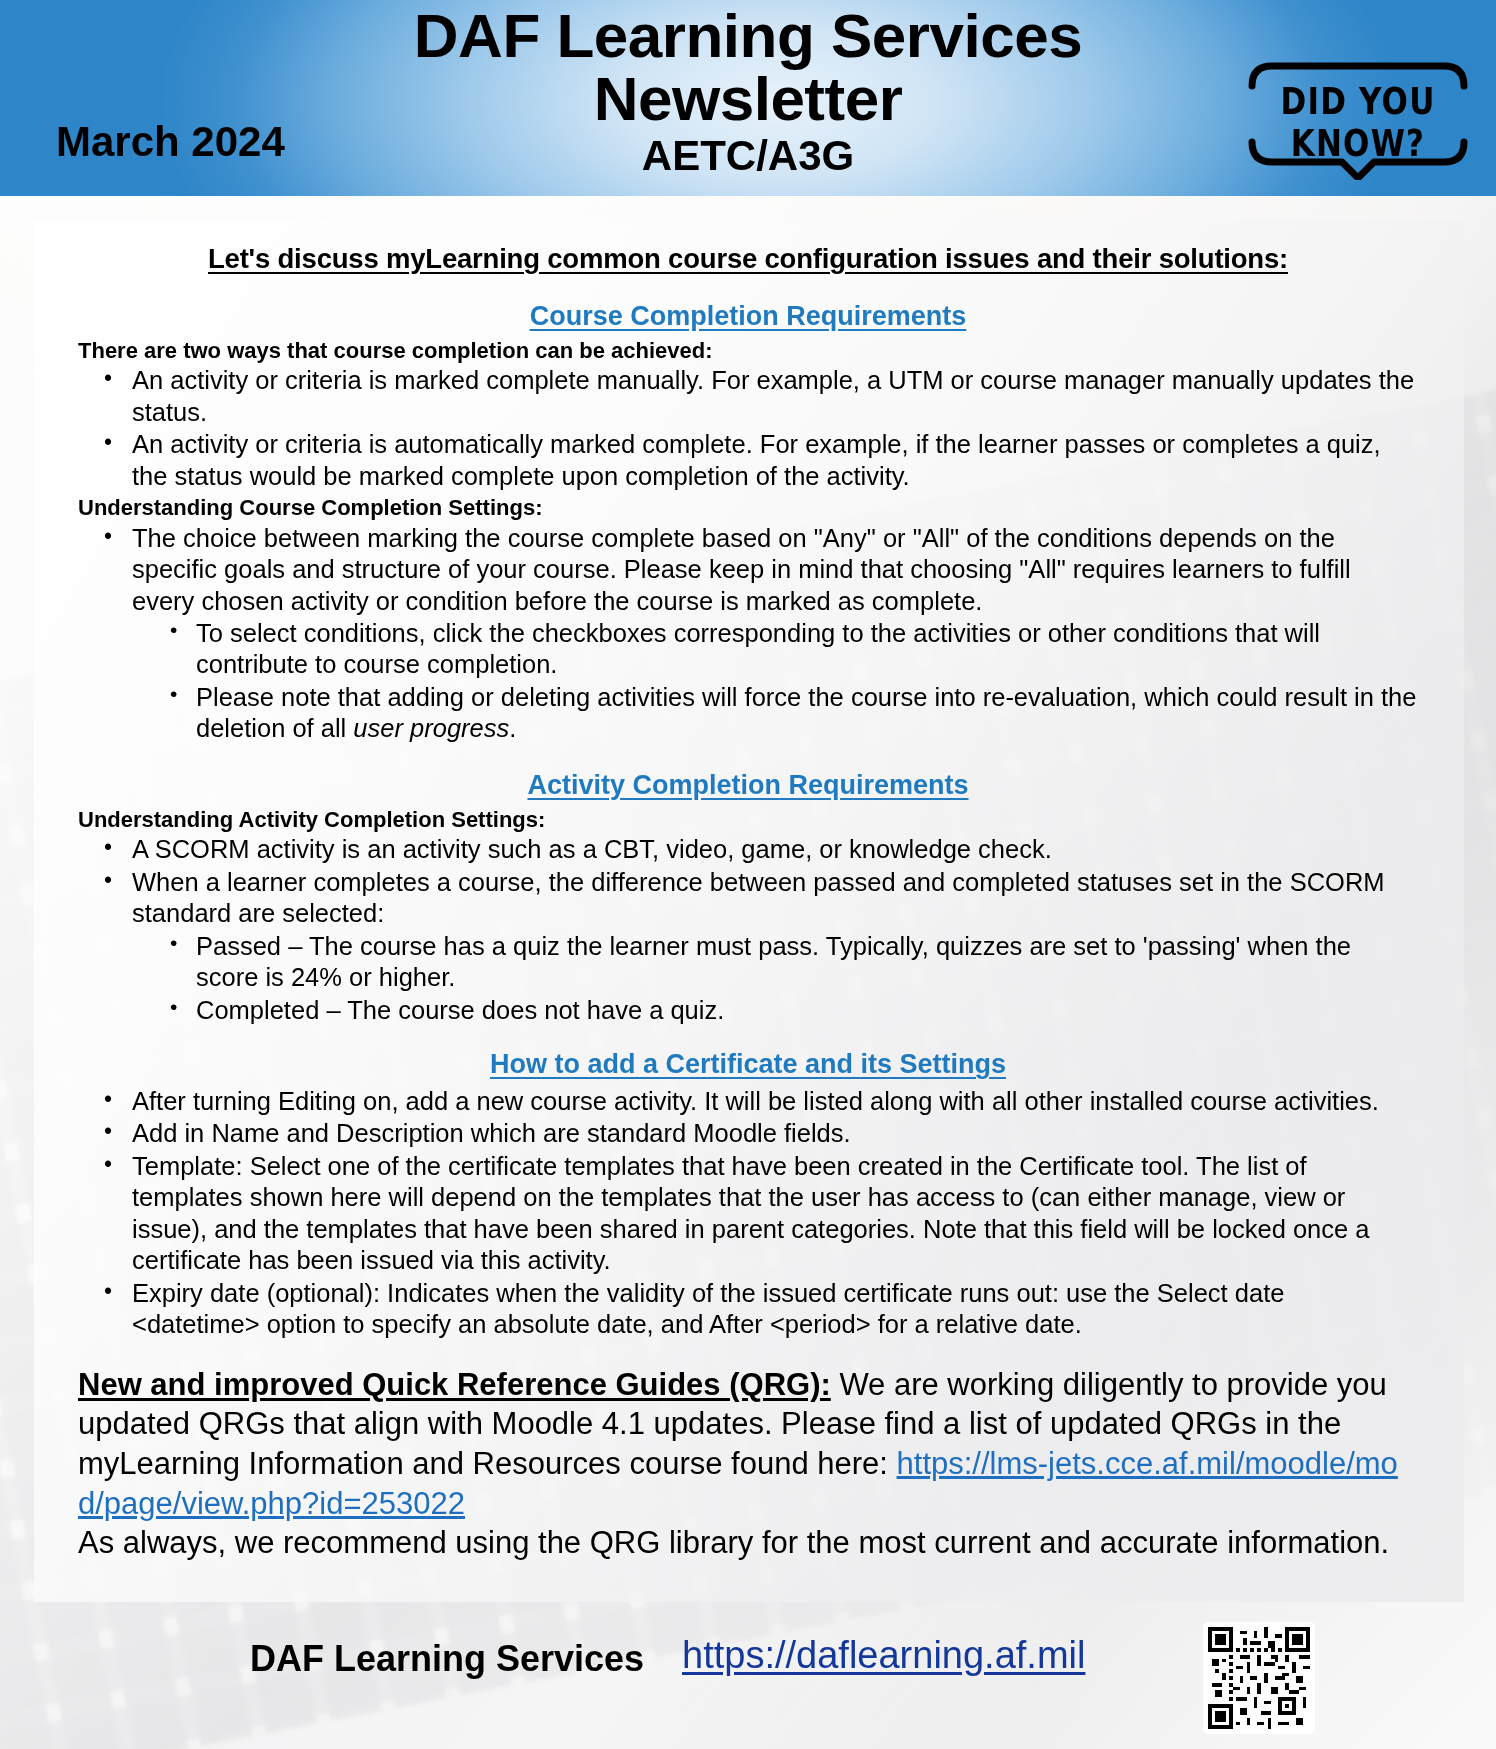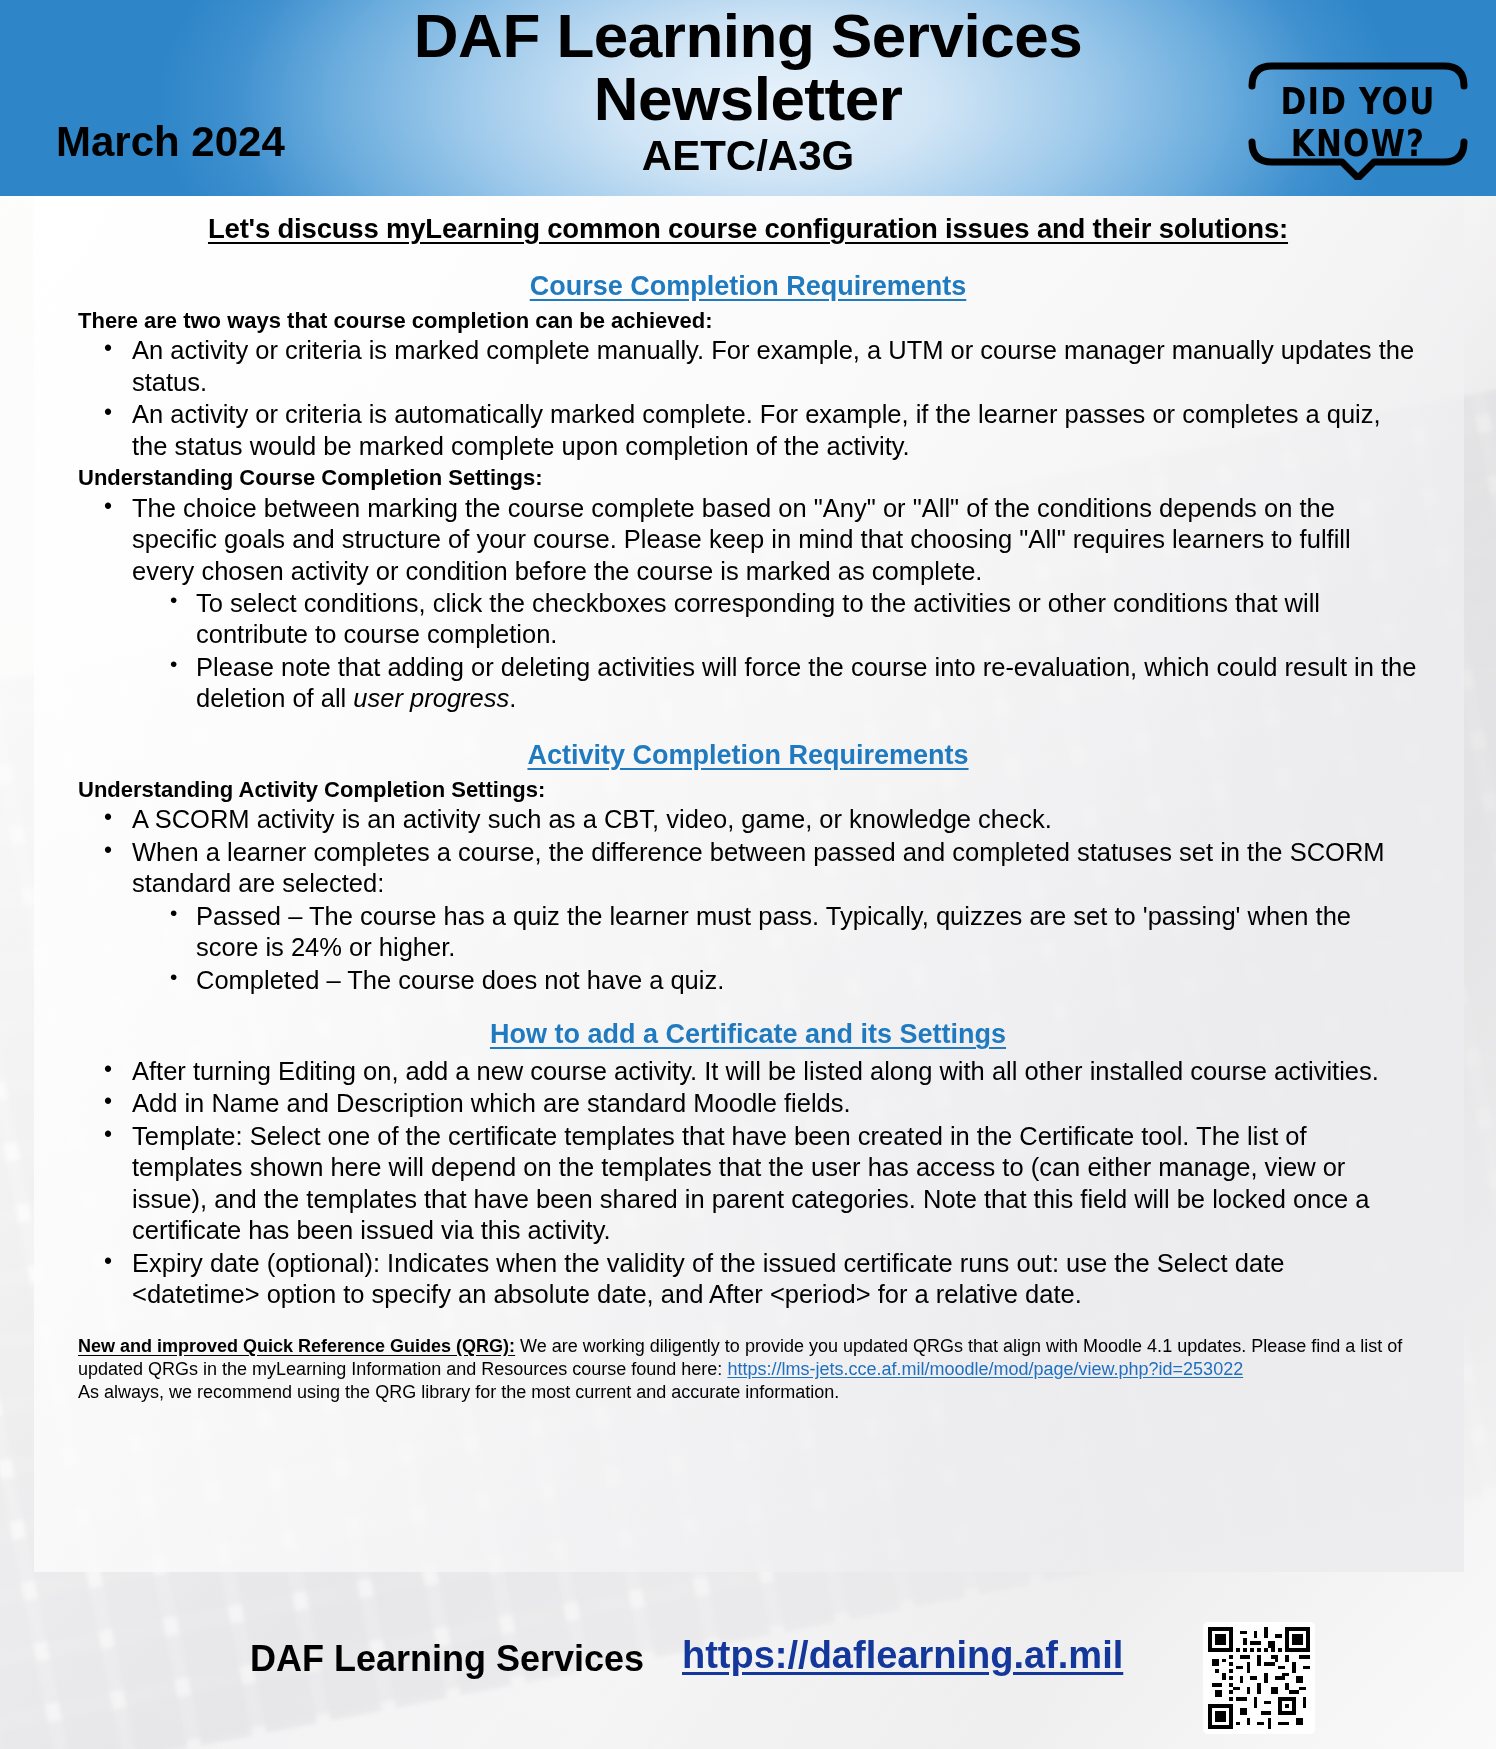--- a/index.html
+++ b/index.html
@@ -144,21 +144,21 @@
     color: #000;
     letter-spacing: 1.2px;
     font-family: "DejaVu Sans", sans-serif;
     transform: scaleY(1.18);
   }
 
   
   .content-panel {
     position: absolute;
     left: 34px;
-    top: 190px;
+    top: 220px;
     width: 1430px;
     height: 1382px;
     z-index: 3;
     background: linear-gradient(120deg,
         rgba(255,255,255,0.93) 0%,
         rgba(253,253,253,0.88) 25%,
         rgba(248,248,249,0.80) 50%,
         rgba(238,238,240,0.78) 75%,
         rgba(235,235,237,0.82) 100%);
   }
@@ -229,21 +229,21 @@
     position: absolute;
     left: 6px;
     top: -1px;
     font-size: 21px;
   }
 
   .ital { font-style: italic; }
 
   .qrg-para {
     margin-top: 24px;
-    font-size: 18px;
+    font-size: 31px;
     line-height: 1.28;
   }
   .qrg-bold {
     font-weight: 700;
     text-decoration: underline;
     text-underline-offset: 3px;
   }
   .inline-link {
     color: #1f6fc0;
     text-decoration: underline;
@@ -270,21 +270,21 @@
     font-size: 36px;
     font-weight: 700;
     color: #000;
     white-space: nowrap;
   }
   .footer-link {
     position: absolute;
     left: 682px;
     top: 34px;
     font-size: 38px;
-    font-weight: 700;
+    font-weight: 400;
     color: #13379b;
     text-decoration: underline;
     text-underline-offset: 4px;
     cursor: pointer;
     white-space: nowrap;
   }
   .qr {
     position: absolute;
     left: 1203px;
     top: 1622px;

